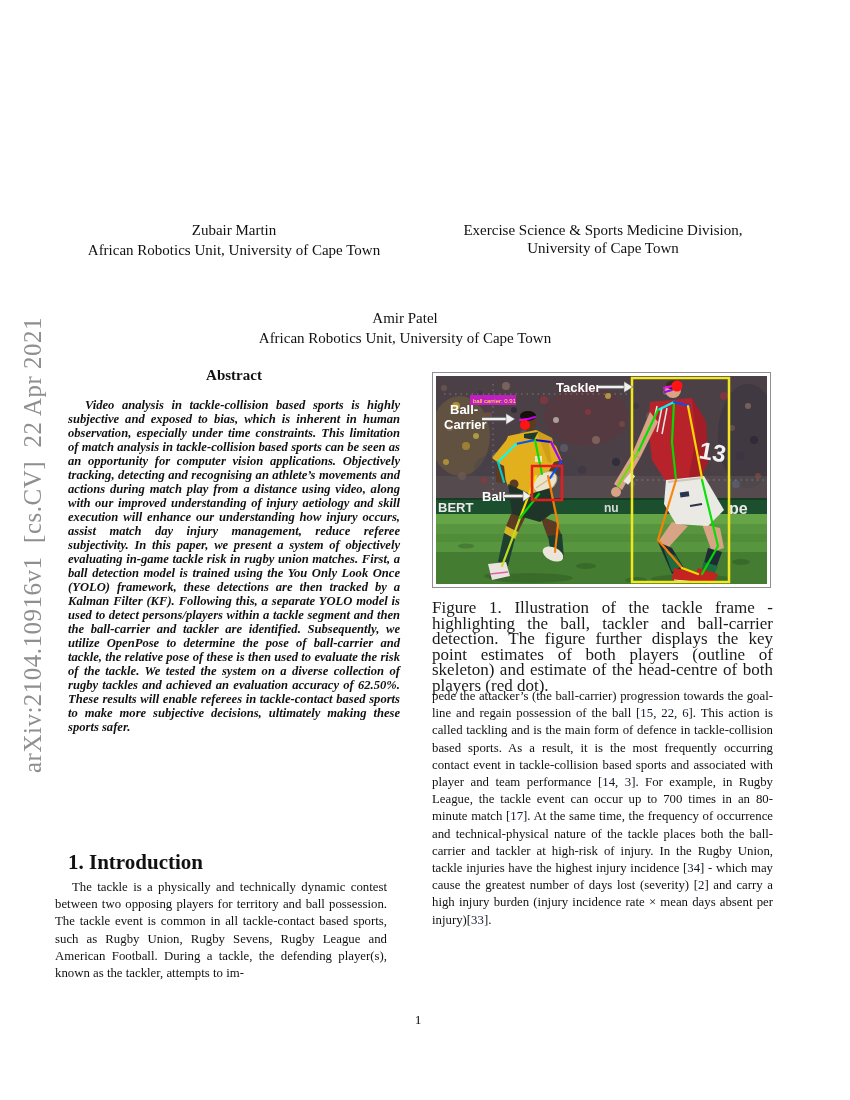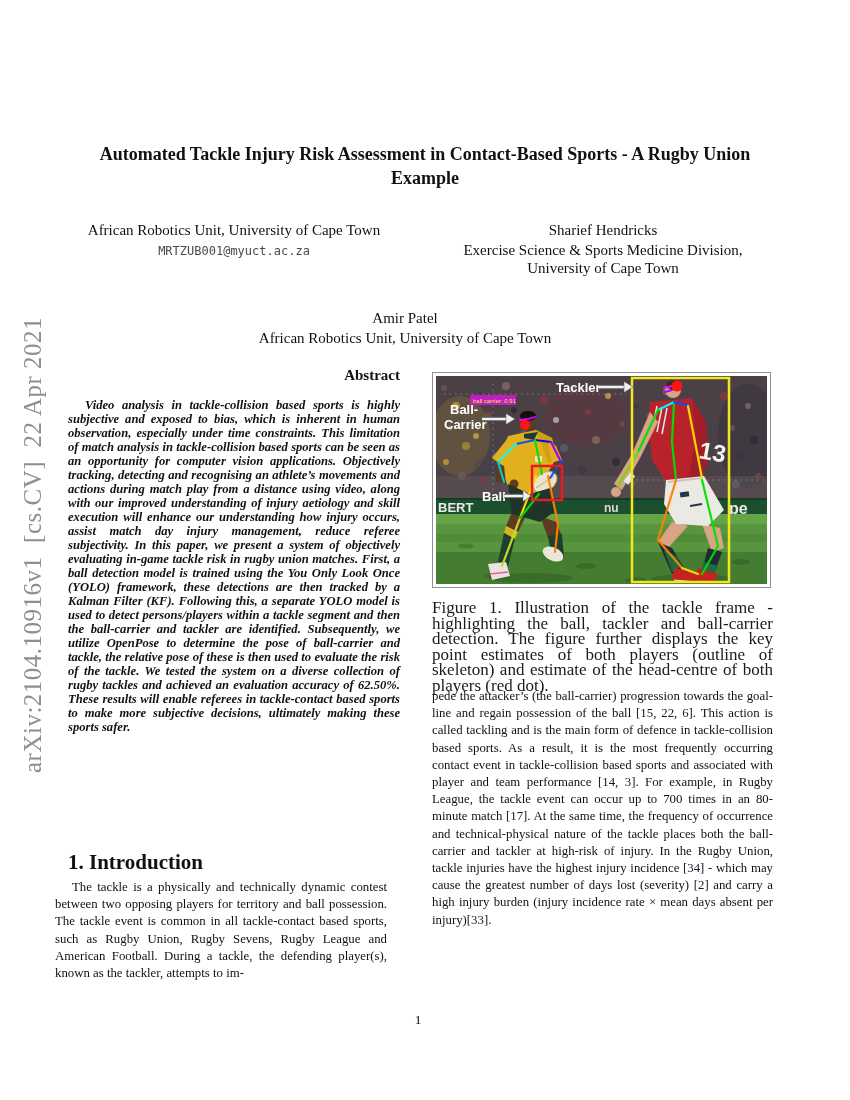--- a/index.html
+++ b/index.html
@@ -9,21 +9,21 @@
   .arxiv-stamp{left:33px;top:545px;transform:translate(-50%,-50%) rotate(-90deg);
         white-space:pre;font-size:25px;color:#8f8f8f;letter-spacing:.5px;}
   .paper-title{left:75px;top:142px;width:700px;text-align:center;
         font-size:18px;font-weight:bold;line-height:24px;}
   .auth-block{text-align:center;font-size:15px;line-height:18px;}
   .auth-left{left:64px;top:221px;width:340px;}
   .auth-right{left:430px;top:221px;width:346px;}
   .auth-mid{left:120px;top:309px;width:570px;}
   .auth-name{margin-bottom:2px;}
   .auth-email{font-family:"DejaVu Sans Mono","Liberation Mono",monospace;font-size:12px;color:#4a4a4a;margin-top:3px;}
-  .abstract-head{left:68px;top:367px;width:332px;text-align:right;font-weight:bold;font-size:15px;}
+  .abstract-head{left:68px;top:367px;width:332px;text-align:center;font-weight:bold;font-size:15px;}
   .abstract-text{left:68px;top:398px;width:332px;font-style:italic;font-size:12.6px;
         line-height:14px;text-align:justify;text-indent:17px;font-weight:bold;}
   .sec-head{left:68px;top:850px;width:332px;font-weight:bold;font-size:21px;}
   .intro-text{left:55px;top:879px;width:332px;font-size:12.8px;line-height:17.2px;
         text-align:justify;text-indent:17px;}
   .figure-frame{left:432px;top:372px;width:331px;height:208px;background:#fff;
         border:1.5px solid #8f8f8f;padding:3px;}
   .figure-caption{left:432px;top:600px;width:341px;font-size:17px;line-height:15.6px;
         text-align:justify;color:#1a1a1a;}
   .col2-body{left:432px;top:688px;width:341px;font-size:12.8px;line-height:17.2px;text-align:justify;}
@@ -33,29 +33,27 @@
   .page-number{left:408px;top:1012px;width:20px;text-align:center;font-size:13.5px;}
   svg text{font-family:"Liberation Sans","DejaVu Sans",sans-serif;}
 </style>
 </head>
 <body>
 
 <div class="page">
 
   <div class="abs arxiv-stamp">arXiv:2104.10916v1  [cs.CV]  22 Apr 2021</div>
 
-  <div class="abs paper-title">Automated Tackle Injury Risk Assessment in Contact-Based Sports - A Rugby Union Example</div>
 
   <div class="abs auth-block auth-left">
+    <div class="auth-name">Zubair Martin</div>
     <div>African Robotics Unit, University of Cape Town</div>
-    <div class="auth-email">MRTZUB001@myuct.ac.za</div>
   </div>
 
   <div class="abs auth-block auth-right">
-    <div class="auth-name">Sharief Hendricks</div>
     <div>Exercise Science &amp; Sports Medicine Division,</div>
     <div>University of Cape Town</div>
   </div>
 
   <div class="abs auth-block auth-mid">
     <div class="auth-name">Amir Patel</div>
     <div>African Robotics Unit, University of Cape Town</div>
   </div>
 
   <div class="abs abstract-head">Abstract</div>

